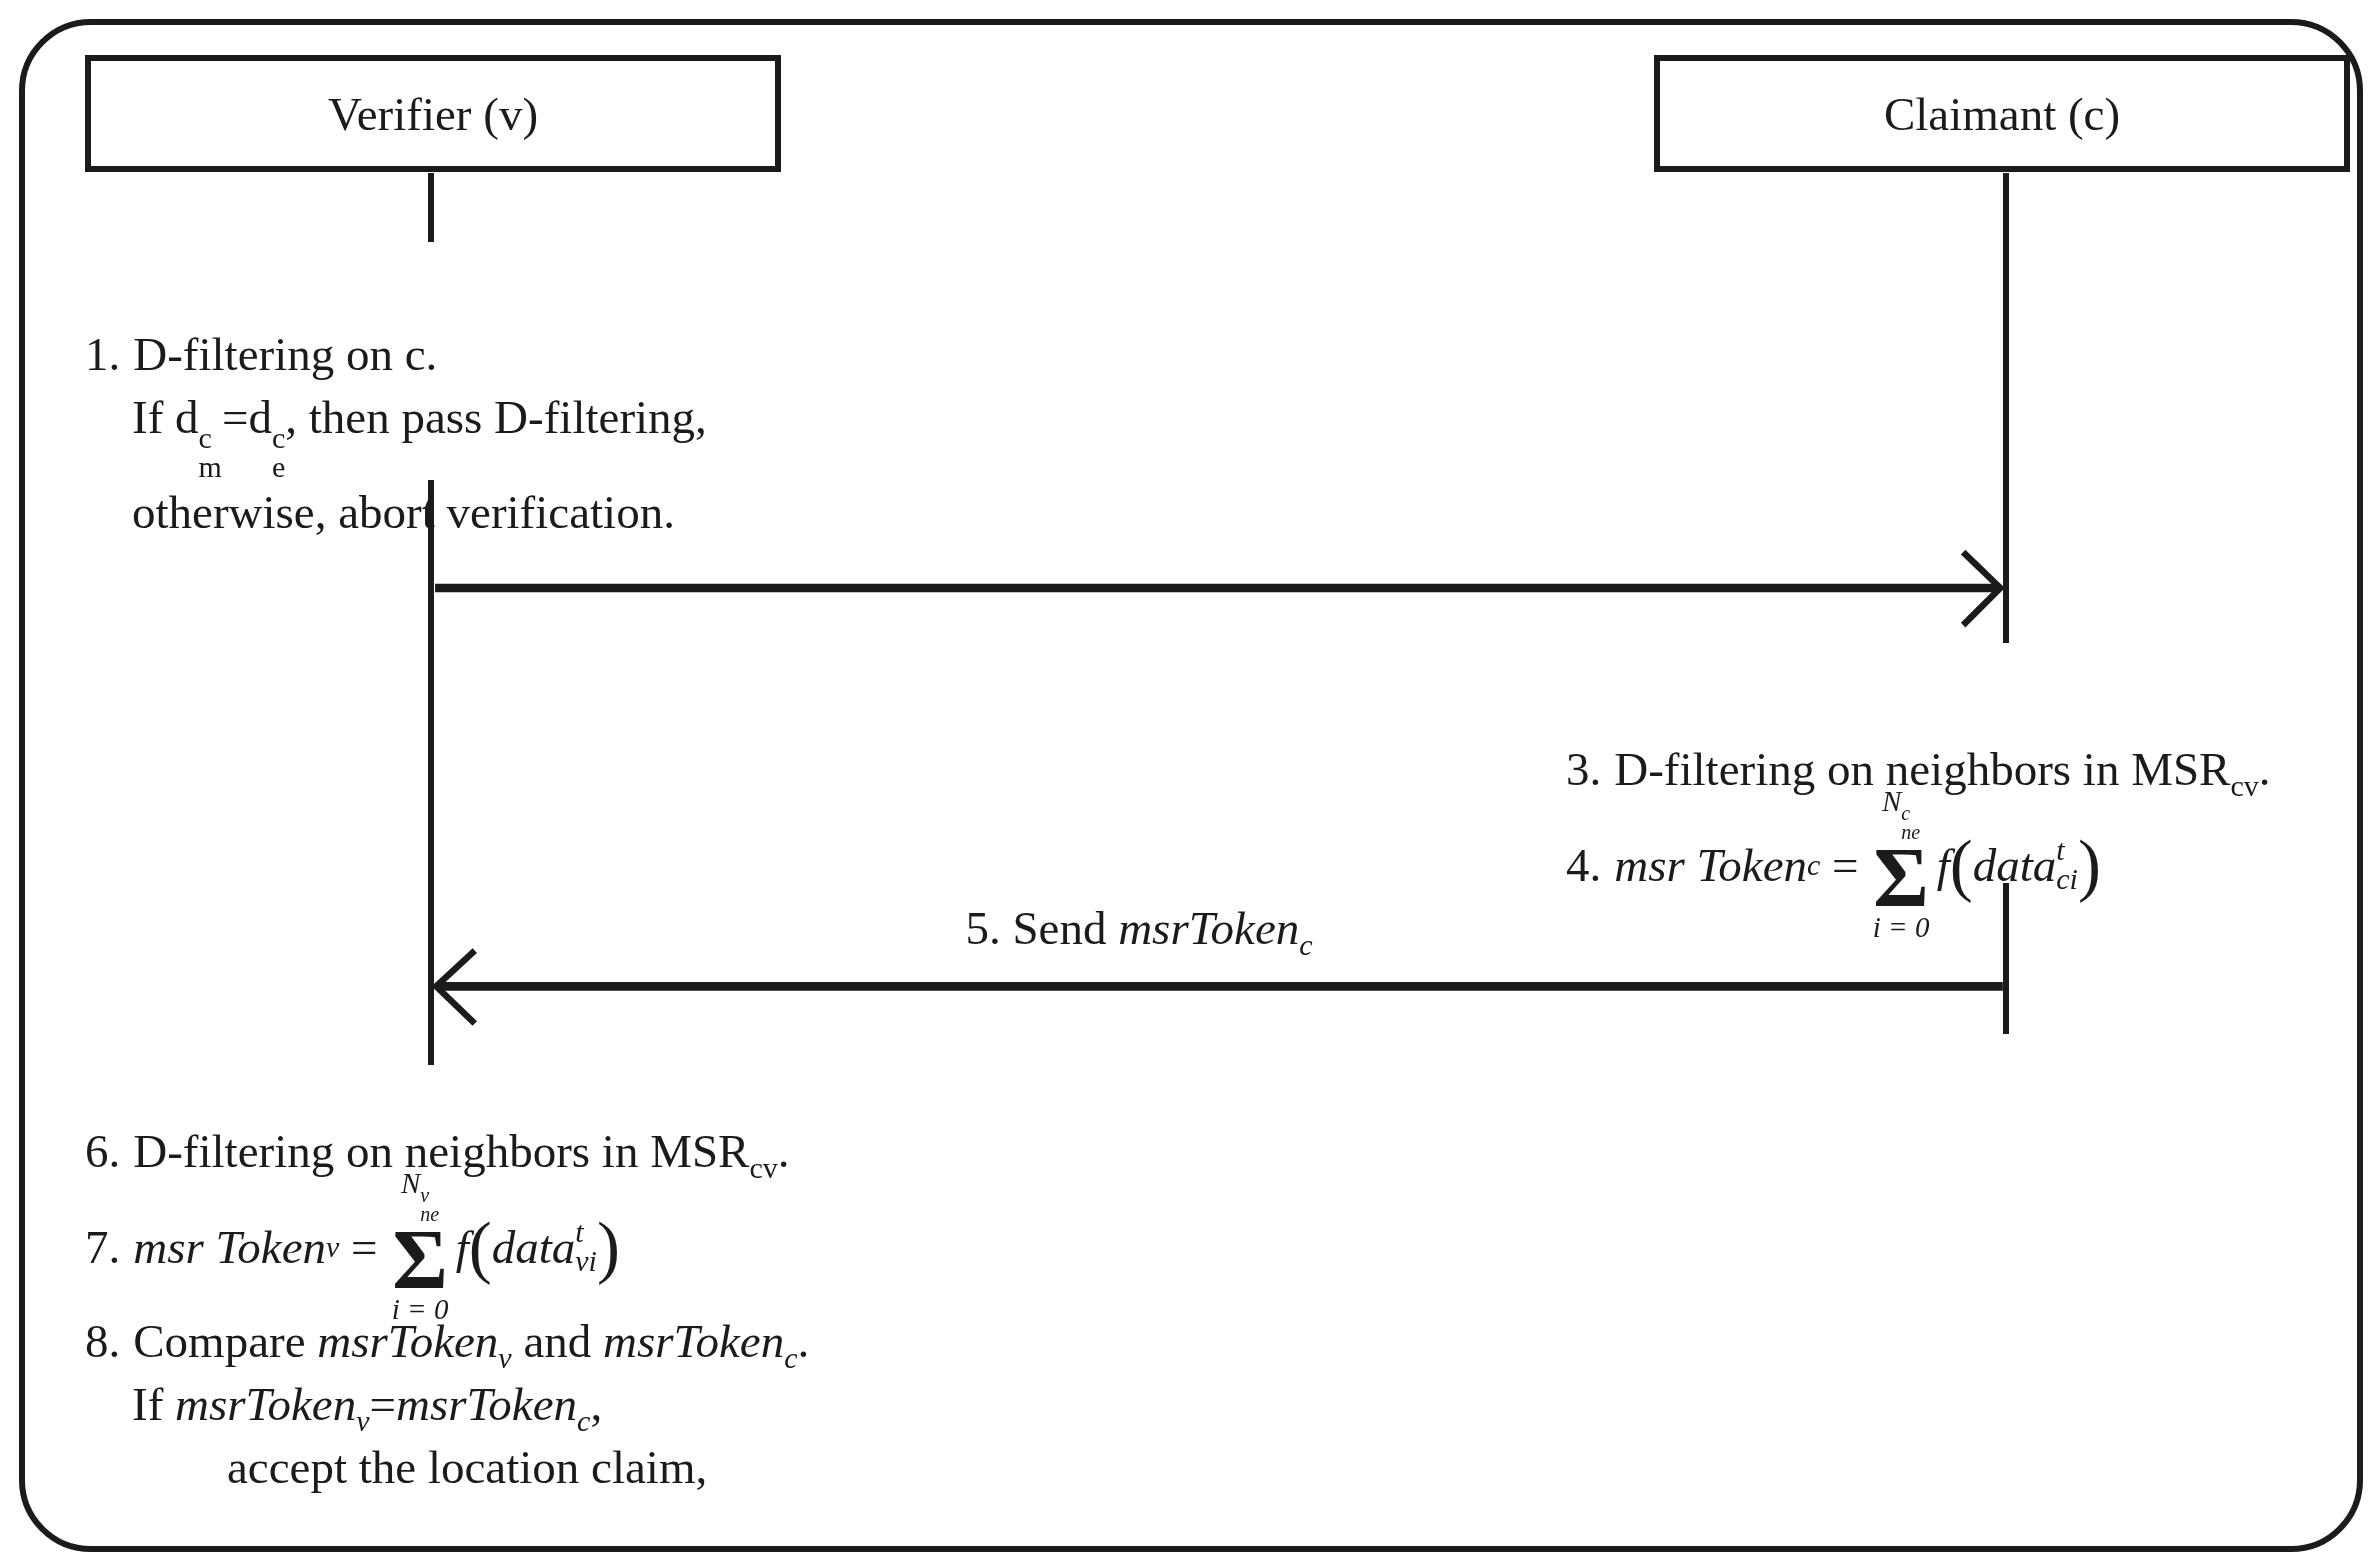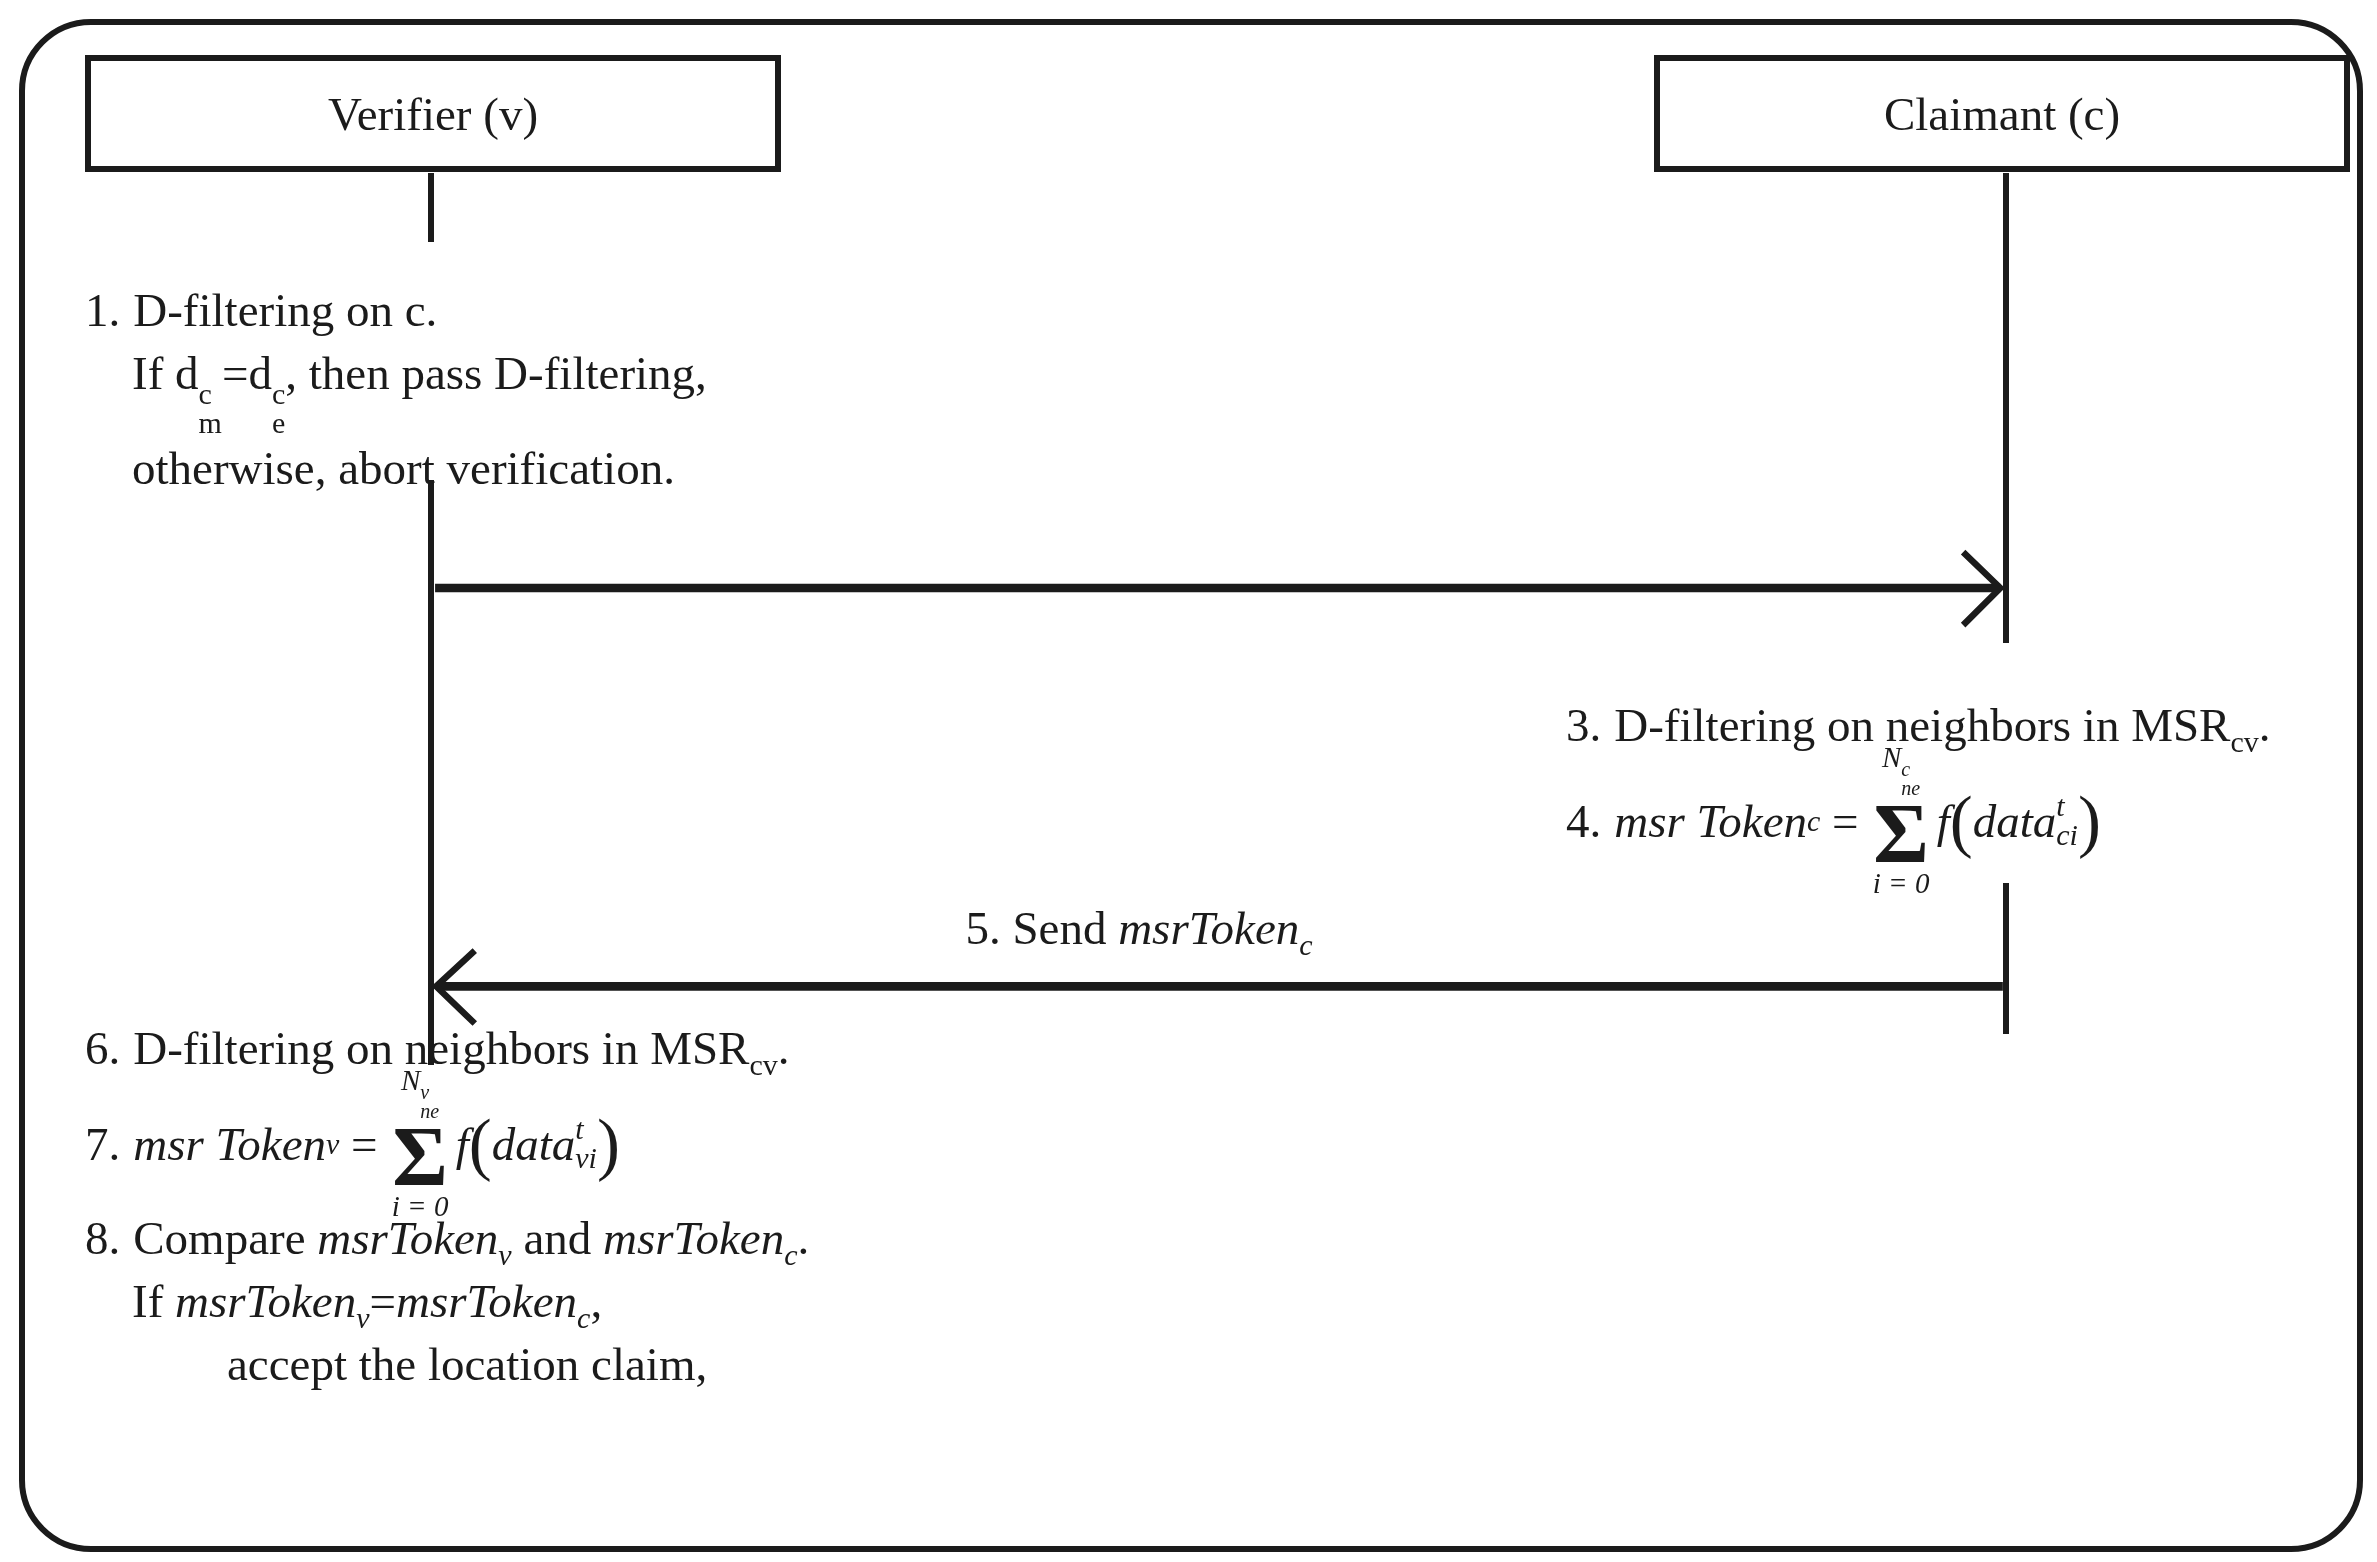--- a/index.html
+++ b/index.html
@@ -52,24 +52,24 @@
 
   .msg-label {
     position: absolute;
     transform: translateX(-50%);
     white-space: nowrap;
     line-height: 63px;
   }
   #msg2-label { left: 1179px; top: 502px; }
   #msg5-label { left: 1139px; top: 897px; }
 
-  .tblock { position: absolute; white-space: nowrap; }
+  .tblock { position: absolute; white-space: nowrap; margin-top: 44px; }
   #step1-block   { left: 85px; top: 279px; }
   #step34-block  { left: 1566px; top: 694px; }
-  #step678-block { left: 85px; top: 1017px; }
+  #step678-block { left: 85px; top: 1076px; }
 
   .tline { line-height: 63px; }
   .indent1 { padding-left: 47px; }
   .indent2 { padding-left: 142px; }
   .num { margin-right: 13px; }
 
   .it { font-style: italic; }
 
   sub.textsub, sub.mathsub {
     font-size: 30px;

